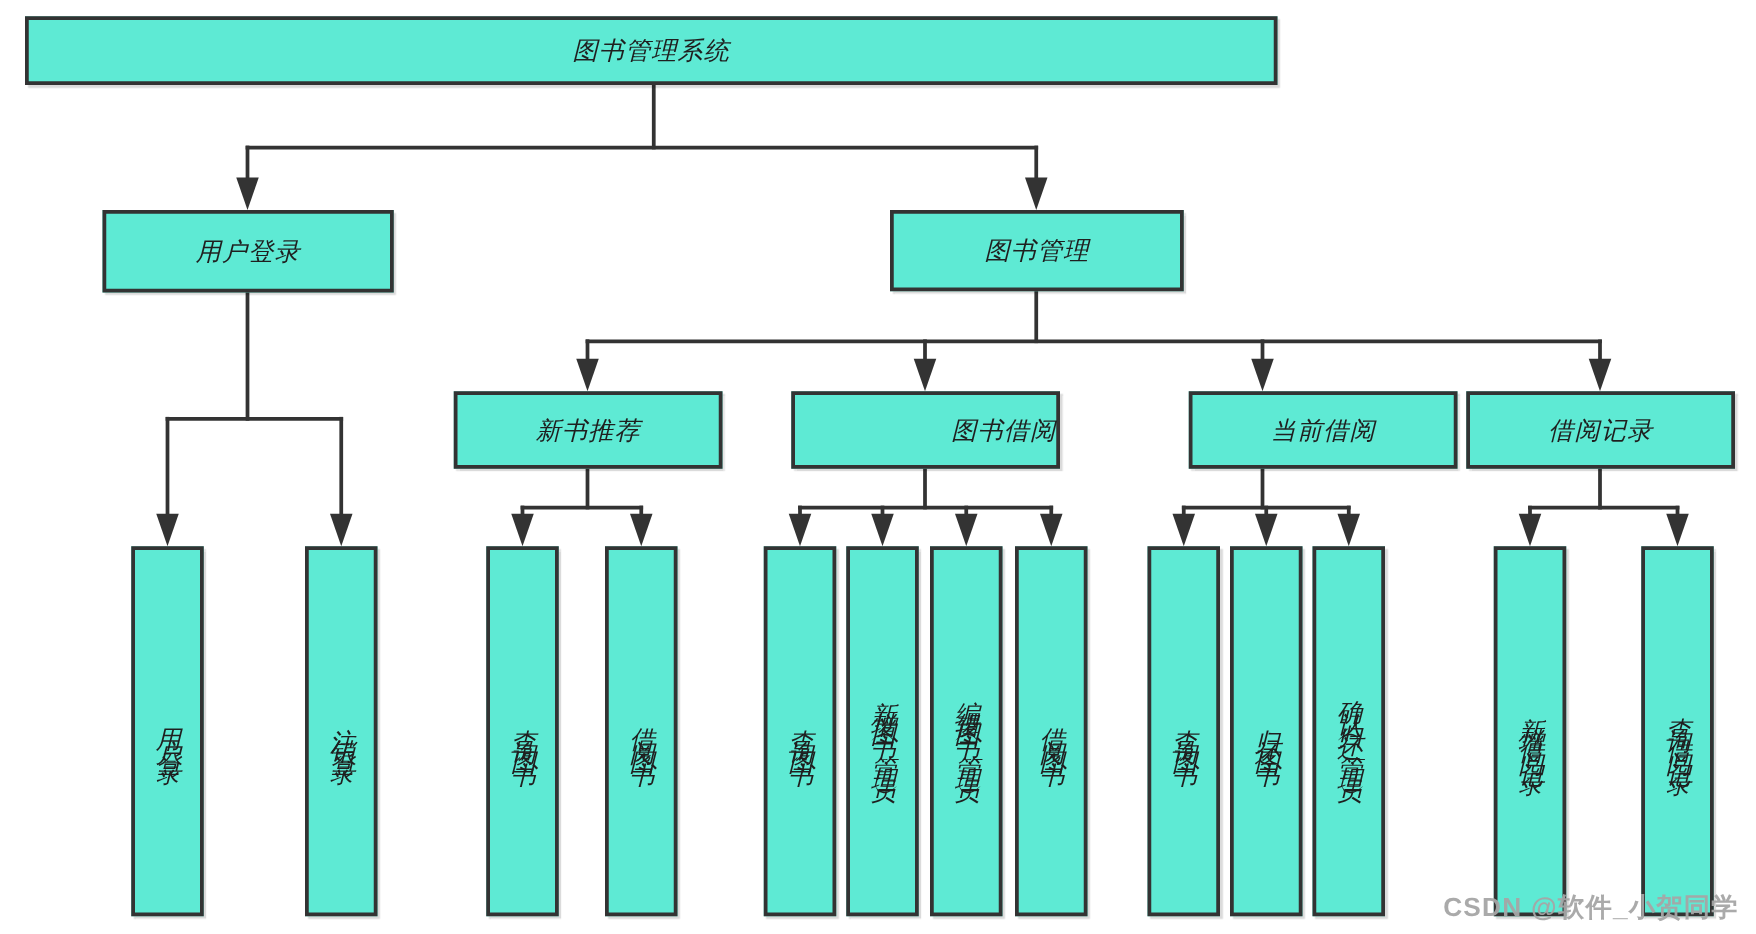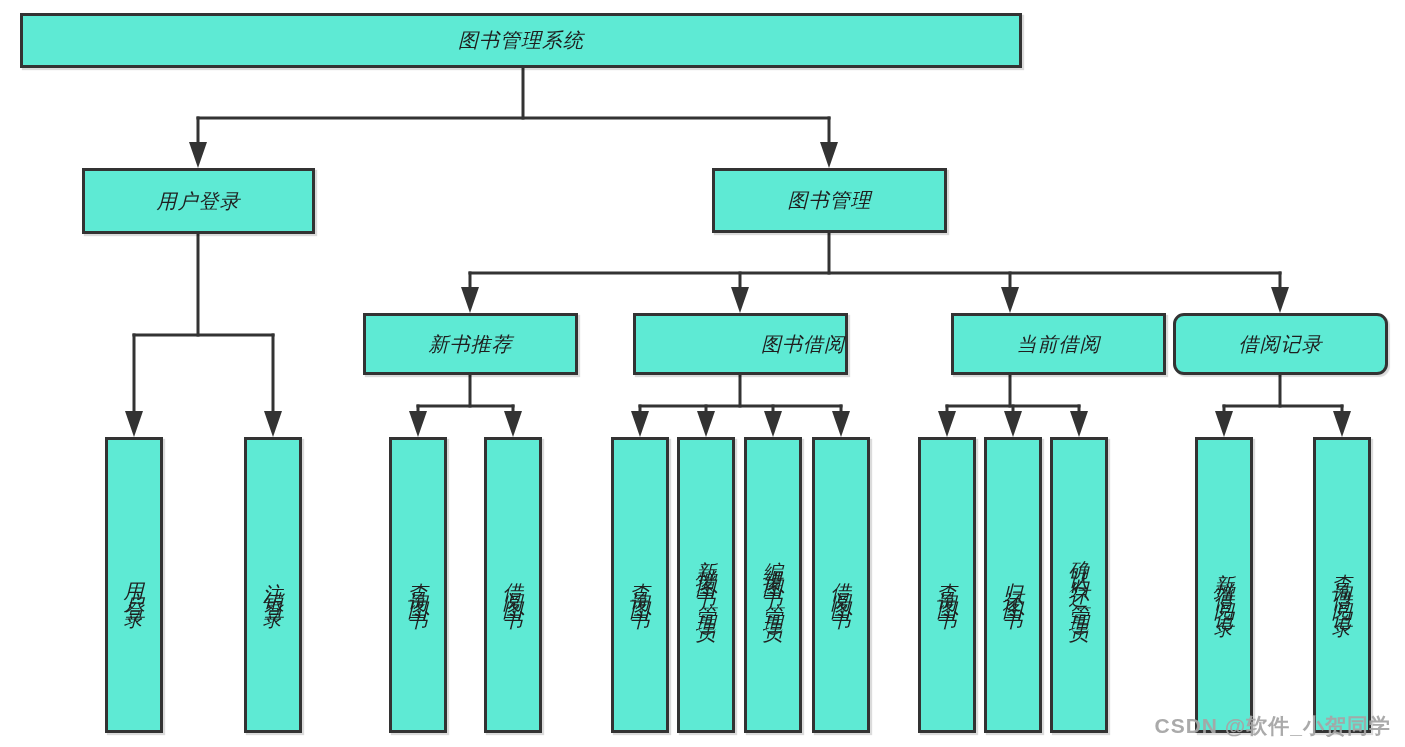--- a/index.html
+++ b/index.html
@@ -46,21 +46,21 @@
     line-height: 1;
     white-space: nowrap;
   }
   
   #b-root      { left: 20px;   top: 13px;  width: 1002px; height: 55px; }
   #b-login     { left: 82px;   top: 168px; width: 233px;  height: 66px; }
   #b-mgmt      { left: 712px;  top: 168px; width: 235px;  height: 65px; }
   #b-recommend { left: 363px;  top: 313px; width: 215px;  height: 62px; }
   #b-borrow    { left: 633px;  top: 313px; width: 215px;  height: 62px; justify-content: flex-end; }
   #b-current   { left: 903px;  top: 313px; width: 215px;  height: 62px; margin-left: 48px; }
-  #b-records   { left: 1173px; top: 313px; width: 215px;  height: 62px; border-radius: 11px; }
+  #b-records   { left: 1173px; top: 313px; width: 215px;  height: 62px; }
   
   .leaf { top: 437px; width: 58px; height: 296px; }
   #l-login1    { left: 105px; }
   #l-login2    { left: 244px; }
   #l-rec1      { left: 389px; }
   #l-rec2      { left: 484px; }
   #l-bor1      { left: 611px; }
   #l-bor2      { left: 677px; }
   #l-bor3      { left: 744px; }
   #l-bor4      { left: 812px; }

